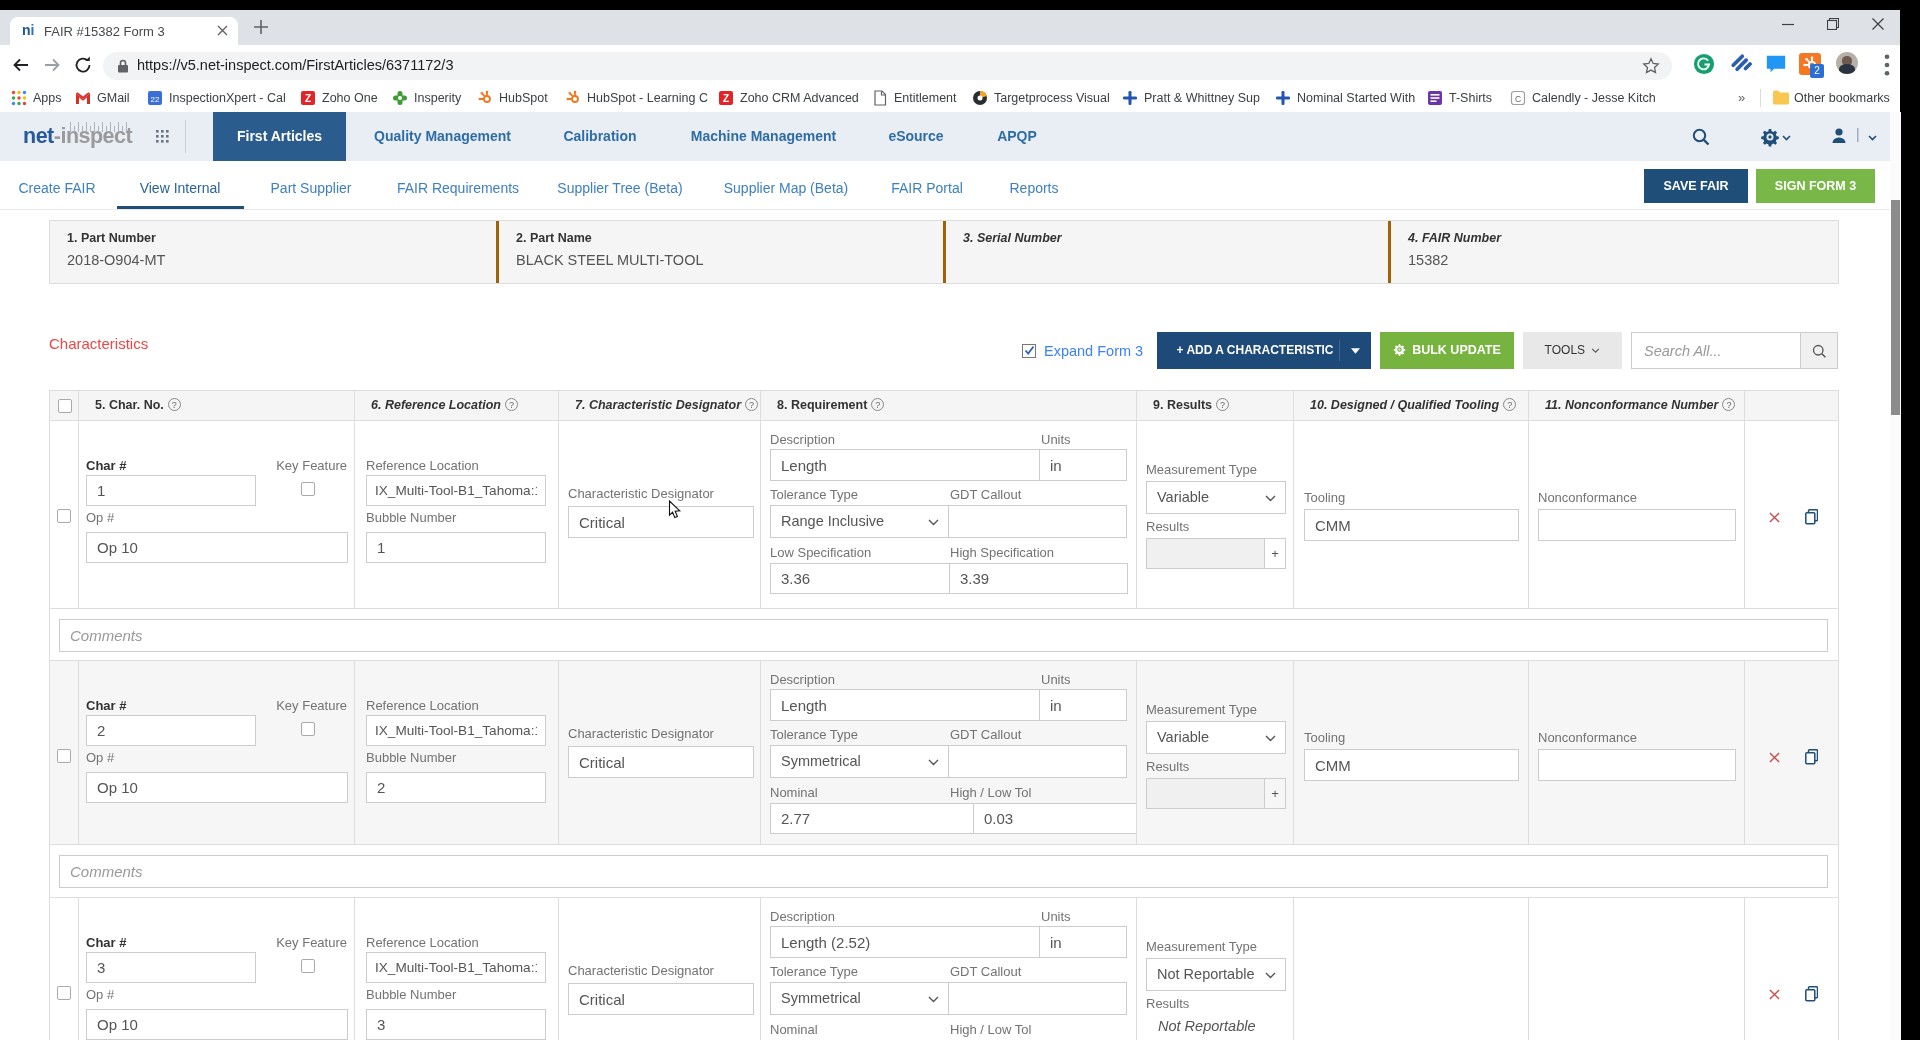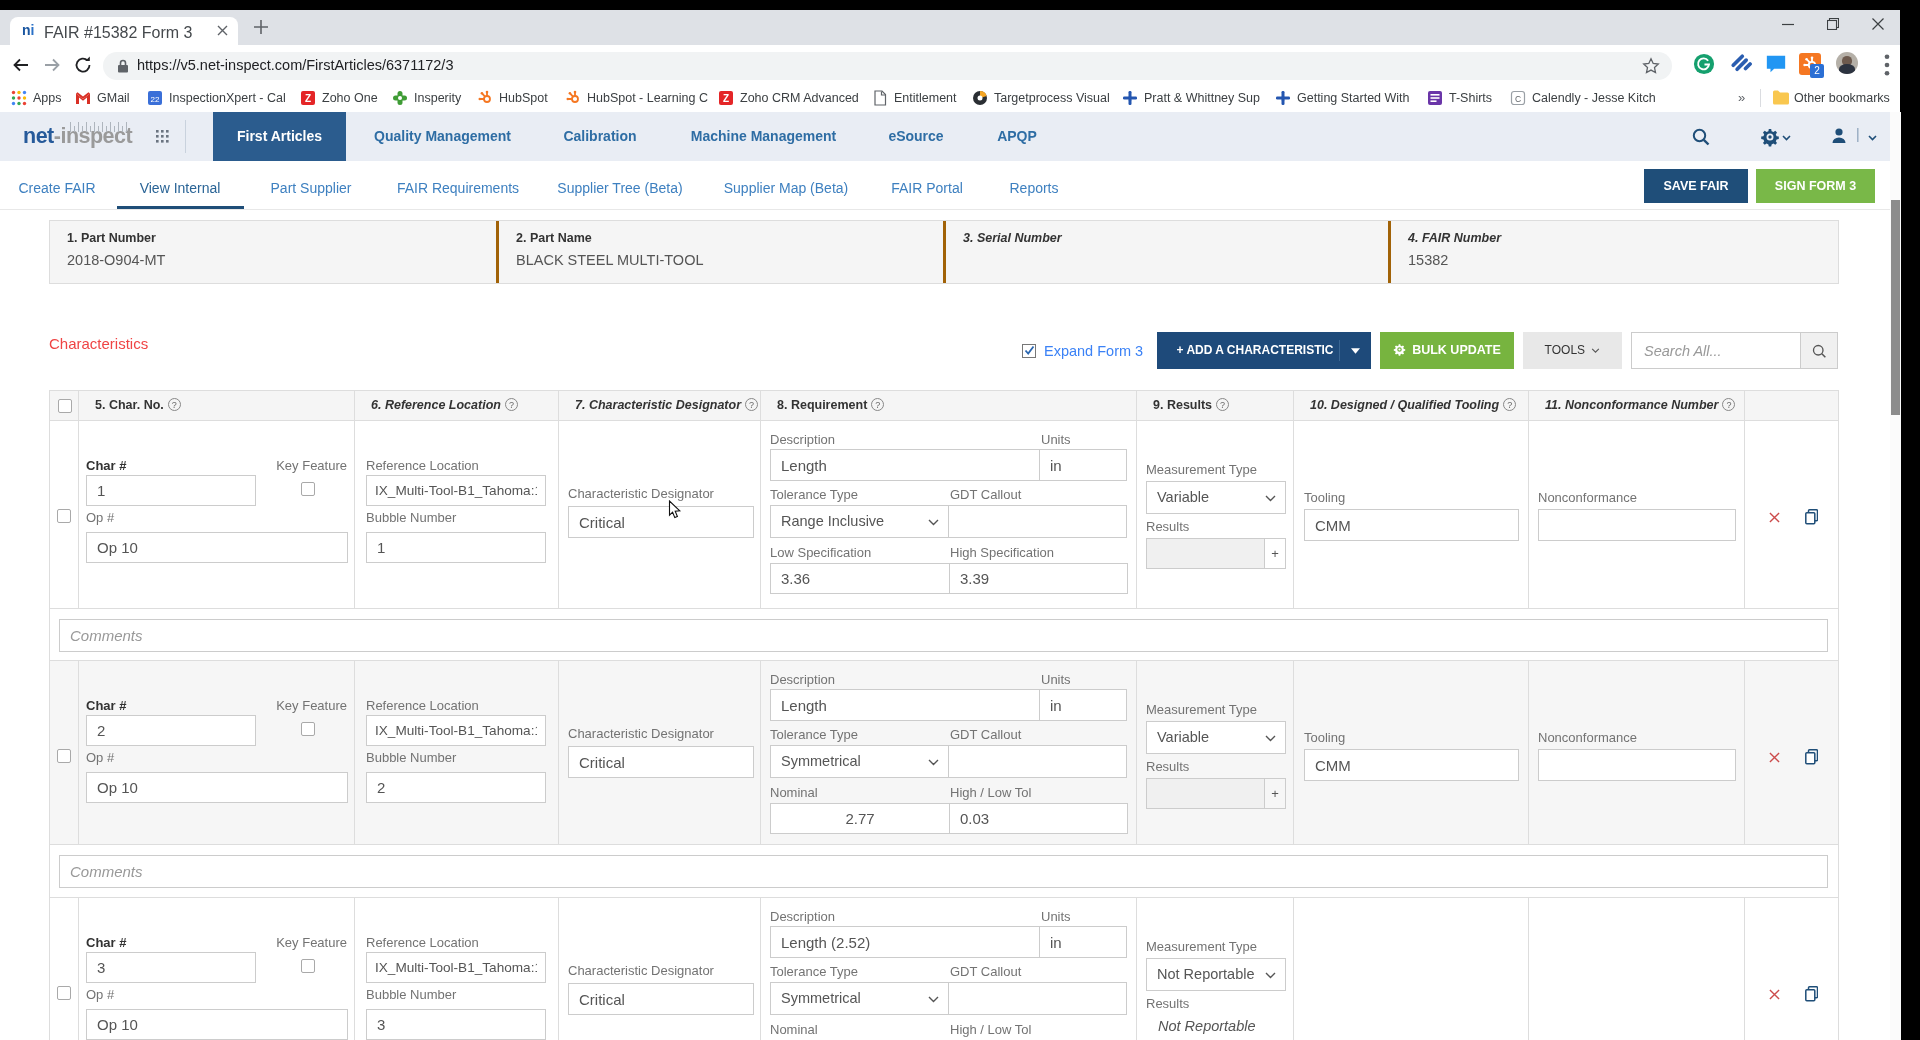--- a/index.html
+++ b/index.html
@@ -3,21 +3,21 @@
 <meta charset="utf-8">
 <style>
 * { margin:0; padding:0; box-sizing:border-box; }
 html,body { width:1920px; height:1040px; overflow:hidden; background:#000; }
 body { font-family:"Liberation Sans", sans-serif; position:relative; }
 
 #win { position:absolute; left:0; top:10px; width:1900px; height:1030px; background:#fff; }
 #tabstrip { position:absolute; left:0; top:0; width:1900px; height:35px; background:#dee1e6; }
 #tab { position:absolute; left:10px; top:7px; width:228px; height:28px; background:#fff; border-radius:8px 8px 0 0; }
 #tab .fav { position:absolute; left:12px; top:5px; font-size:14px; font-weight:bold; color:#1a56a0; letter-spacing:0px;}
-#tab .title { position:absolute; left:34px; top:7px; font-size:16px; color:#45494d; white-space:nowrap; }
+#tab .title { position:absolute; left:34px; top:7px; font-size:13px; color:#45494d; white-space:nowrap; }
 #tab .close { position:absolute; right:8px; top:6px; font-size:13px; color:#5f6368; }
 #newtab { position:absolute; left:252px; top:4px; font-size:19px; color:#5f6368; font-weight:300;}
 .winbtn { position:absolute; top:8px; color:#3c4043; font-size:13px; }
 #toolbar { position:absolute; left:0; top:35px; width:1900px; height:40px; background:#fff; }
 .navic { position:absolute; top:9px; width:22px; height:22px; }
 #omni { position:absolute; left:103px; top:7px; width:1569px; height:28px; background:#f1f3f4; border-radius:14px; }
 #omni .lock { position:absolute; left:14px; top:7px; }
 #omni .url { position:absolute; left:34px; top:5px; font-size:14.5px; color:#202124; }
 #omni .star { position:absolute; right:12px; top:5px; }
 #bookmarks { position:absolute; left:0; top:75px; width:1900px; height:27px; background:#fff; }
@@ -259,21 +259,21 @@
       <div class="bk" style="left:1275px">
         <svg class="ic" width="16" height="16" viewBox="0 0 16 16">
           <g fill="#2456b0">
             <rect x="6.5" y="1" width="3" height="6" rx="1.2"></rect>
             <rect x="6.5" y="9" width="3" height="6" rx="1.2"></rect>
             <rect x="1" y="6.5" width="6" height="3" rx="1.2"></rect>
             <rect x="9" y="6.5" width="6" height="3" rx="1.2"></rect>
             <circle cx="8" cy="8" r="2.2" fill="#2456b0"></circle>
           </g>
         </svg>
-        <span>Getting Started With</span>
+        <span>Nominal Started With</span>
       </div>
       <div class="bk" style="left:1427px">
         <svg class="ic" width="16" height="16" viewBox="0 0 16 16">
           <rect x="1" y="1" width="14" height="14" rx="2" fill="#6a35a8"></rect>
           <rect x="3.5" y="4" width="9" height="1.6" fill="#fff"></rect>
           <rect x="3.5" y="7.2" width="9" height="1.6" fill="#fff"></rect>
           <rect x="3.5" y="10.4" width="6" height="1.6" fill="#fff"></rect>
         </svg>
         <span>T-Shirts</span>
       </div>
@@ -553,21 +553,21 @@
                   <div class="sel" style="width:180px;height:33px;line-height:31px">Symmetrical<svg class="car2" width="11" height="7" viewBox="0 0 11 7">
                       <path d="M1 1 L5.5 5.5 L10 1" stroke="#555" stroke-width="1.4" fill="none"></path>
                     </svg></div>
                   <input class="fi" style="width: 179px; height: 33px; margin-left: -1px;" value="">
                 </div>
                 <div style="display:flex;margin-top:6px">
                   <label class="fl" style="width:180px">Nominal</label>
                   <label class="fl">High / Low Tol</label>
                 </div>
                 <div style="display:flex;margin-top:1px">
-                  <input class="fi" style="width: 180px; height: 31px; text-align: center;" value="2.77">
+                  <input class="fi" style="width: 204px; height: 31px;" value="2.77">
                   <input class="fi" style="width: 179px; height: 31px; margin-left: -1px;" value="0.03">
                 </div>
               </div>
             </div>
             <div class="cell" style="left:1086px;width:157px;top:0;bottom:0;border-left:1px solid #ddd;">
               <div style="padding:40px 0 0 9px">
                 <label class="fl">Measurement Type</label>
                 <div style="margin-top:2px">
                   <div class="sel" style="width:140px;height:33px;line-height:31px">Variable<svg class="car2" width="11" height="7" viewBox="0 0 11 7">
                       <path d="M1 1 L5.5 5.5 L10 1" stroke="#555" stroke-width="1.4" fill="none"></path>

